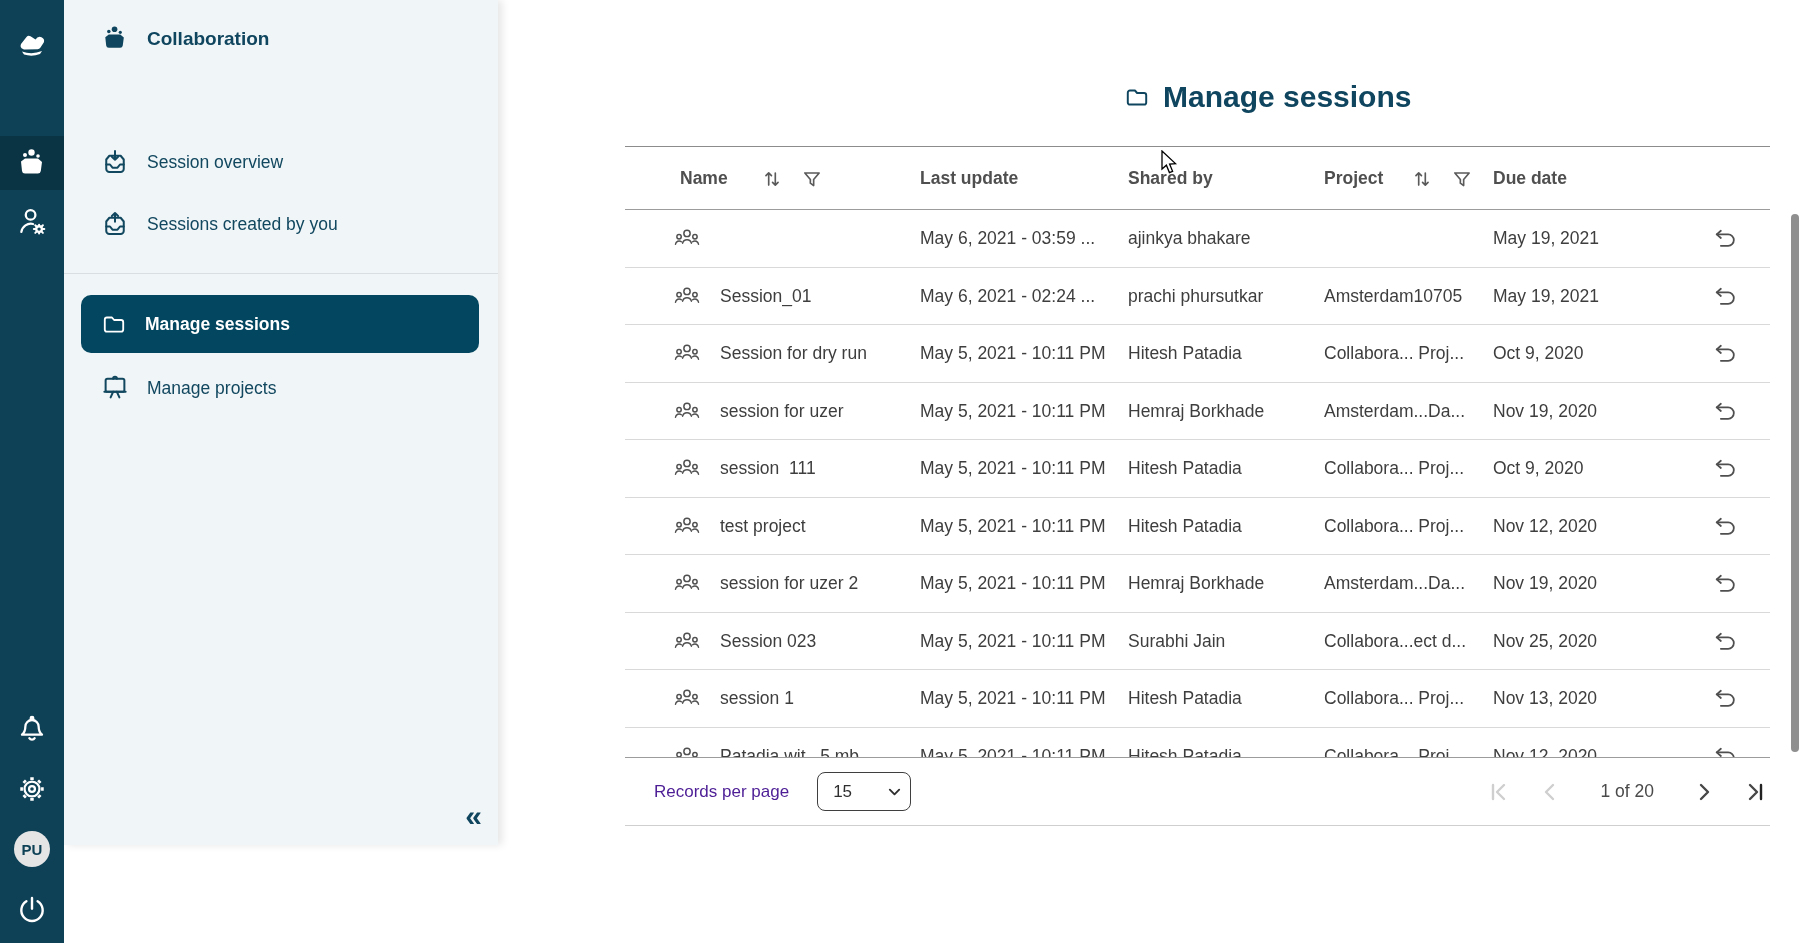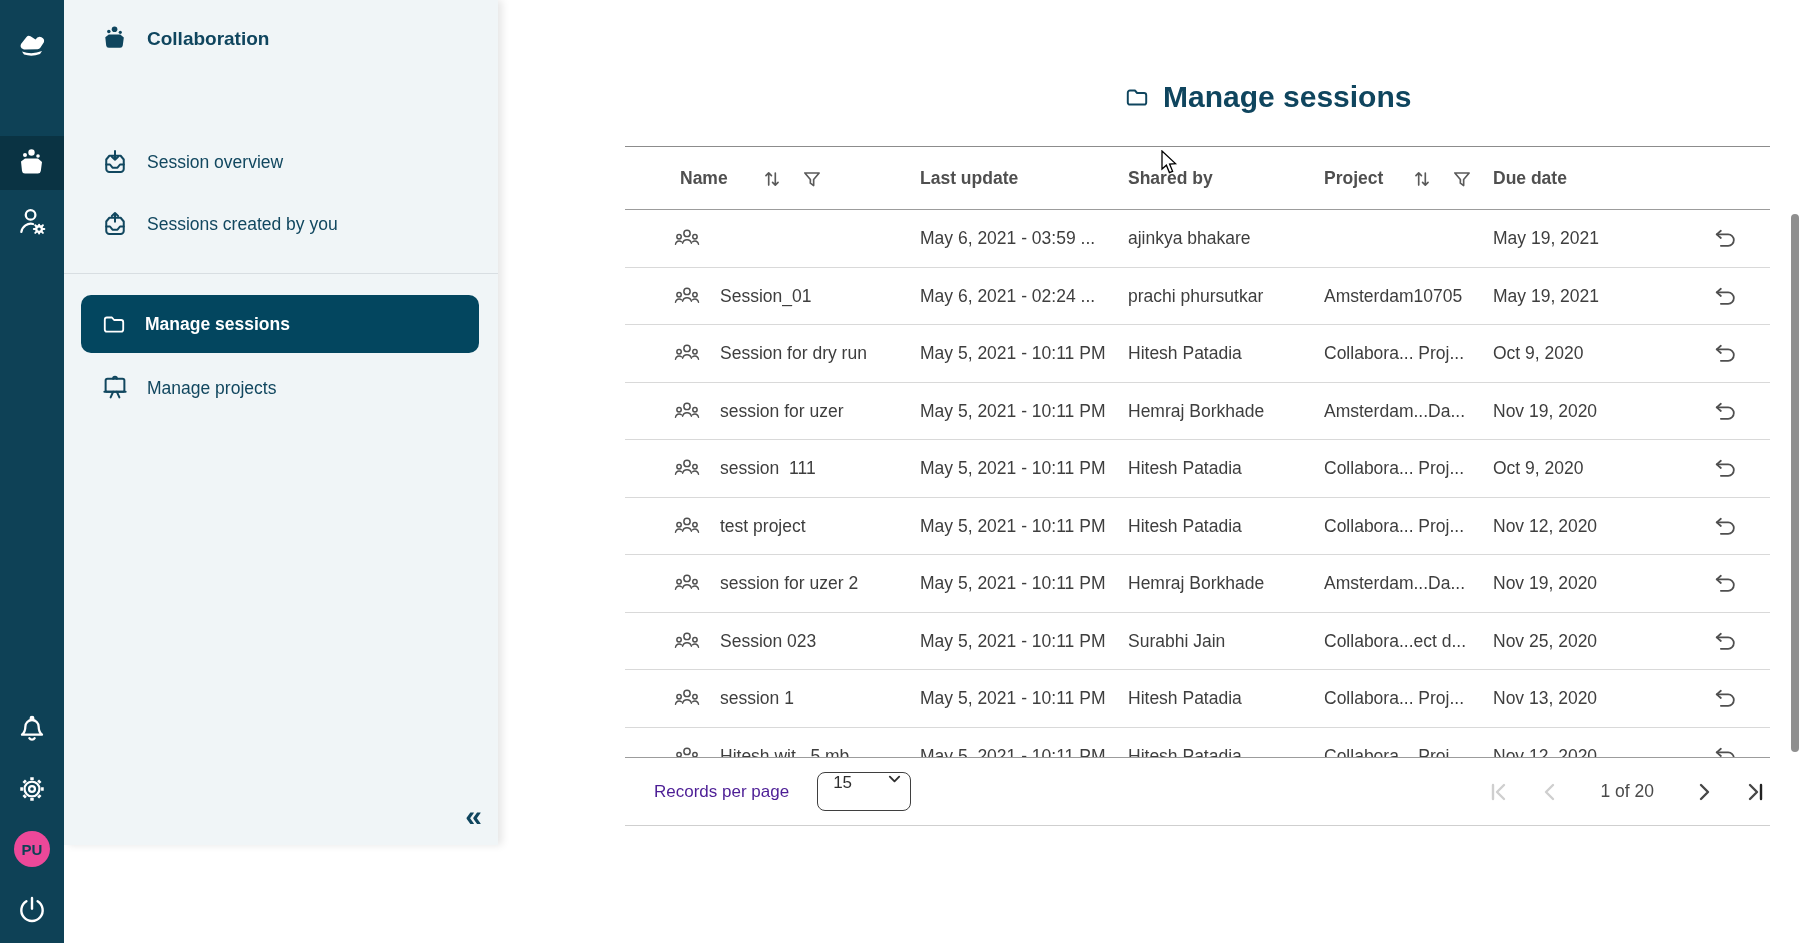--- a/index.html
+++ b/index.html
@@ -6,21 +6,21 @@
   html,body { width:1814px; height:943px; }
   body { position:relative; overflow:hidden; background:#fff;
          font-family:"Liberation Sans", sans-serif; color:#3e3e3e; }
   svg { display:block; }
 
   
   .rail { position:absolute; left:0; top:0; width:64px; height:943px; background:#0e4156; z-index:5; }
   .rail-btn { position:absolute; left:0; width:64px; height:48px; display:flex; align-items:center; justify-content:center; cursor:pointer; }
   .rail-tile { position:absolute; left:0; top:136px; width:64px; height:54px; background:#0a3343; display:flex; align-items:center; justify-content:center; }
   .avatar { position:absolute; left:14px; top:831px; width:36px; height:36px; border-radius:50%;
-            background:#ec4899; color:#0e4156; font-weight:bold; font-size:15px;
+            background:#e5e5e5; color:#0e4156; font-weight:bold; font-size:15px;
             display:flex; align-items:center; justify-content:center; }
 
   
   .sidebar { position:absolute; left:64px; top:0; width:434px; height:845px; background:#f0f5f7;
              box-shadow:4px 0 8px rgba(0,0,0,.10); z-index:4; }
   .side-row { position:absolute; left:36px; display:flex; align-items:center; gap:17px;
               color:#11475f; font-size:17.5px; cursor:pointer; white-space:nowrap; }
   .side-header { font-weight:bold; font-size:19px; color:#0f455e; }
   .side-divider { position:absolute; left:0; top:273px; width:434px; height:1px; background:#d8dee2; }
   .side-pill { position:absolute; left:17px; top:295px; width:398px; height:58px; background:#03465f;
@@ -43,21 +43,21 @@
   .trow .cell { position:absolute; top:0; height:57px; display:flex; align-items:center;
                 font-size:17.5px; color:#3e3e3e; white-space:pre; }
   .c-icon { left:48px; } .c-name { left:95px; } .c-update { left:295px; }
   .c-shared { left:503px; } .c-project { left:699px; } .c-due { left:868px; }
   .c-undo { left:1086px; cursor:pointer; }
 
   .tfoot { position:absolute; left:625px; top:758px; width:1145px; height:68px;
            border-bottom:1px solid #cfcfcf; display:flex; align-items:center; }
   .rpp-label { margin-left:29px; font-size:17px; color:#4c1d95; }
   .rpp-select { margin-left:28px; width:94px; height:39px; border:1.7px solid #3f3f3f; border-radius:8px;
-                display:flex; align-items:flex-start; justify-content:space-between;
+                display:flex; align-items:center; justify-content:space-between;
                 padding:0 8px 0 15px; font-size:17px; color:#2f2f2f; cursor:pointer; background:#fff; }
   .pager { margin-left:auto; margin-right:4px; display:flex; align-items:center; }
   .pg-btn { display:flex; align-items:center; justify-content:center; cursor:pointer; }
   .pg-status { font-size:17.5px; color:#4a4a4a; margin:8px 40px; }
   .gap-s { width:30px; }
 
   .scroll-thumb { position:absolute; left:1791px; top:214px; width:8px; height:538px;
                   background:#8f8f8f; border-radius:4px; z-index:6; cursor:pointer; }
   .cursor { position:absolute; left:1160px; top:150px; z-index:9; pointer-events:none; }
 </style>
@@ -436,21 +436,21 @@
     <span class="cell c-icon">
       <svg width="28" height="23" viewBox="0 0 26 22" fill="none" stroke="#4f4f4f" stroke-width="1.4" stroke-linecap="round">
         <circle cx="13" cy="6.2" r="3"></circle>
             <path d="M8.8 15.5 a4.3 4.3 0 0 1 8.4 0"></path>
         <circle cx="5.4" cy="9.3" r="2.1"></circle>
             <path d="M2 16.5 a3.5 3.5 0 0 1 5.6-2.4"></path>
         <circle cx="20.6" cy="9.3" r="2.1"></circle>
             <path d="M24 16.5 a3.5 3.5 0 0 0-5.6-2.4"></path>
       </svg>
     </span>
-    <span class="cell c-name">Hitesh wit...5 mb</span>
+    <span class="cell c-name">Patadia wit...5 mb</span>
     <span class="cell c-update">May 5, 2021 - 10:11 PM</span>
     <span class="cell c-shared">Hitesh Patadia</span>
     <span class="cell c-project">Collabora... Proj...</span>
     <span class="cell c-due">Nov 12, 2020</span>
     <span class="cell c-undo">
       <svg width="27" height="27" viewBox="0 0 26 26" fill="none" stroke="#4f4f4f" stroke-width="1.7" stroke-linecap="round" stroke-linejoin="round">
         <path d="M9.5 5.5 L5.5 9 l4 3.5"></path>
         <path d="M5.5 9 H16.5 a5.5 5.5 0 0 1 0 11 H9.5"></path>
       </svg>
     </span>

